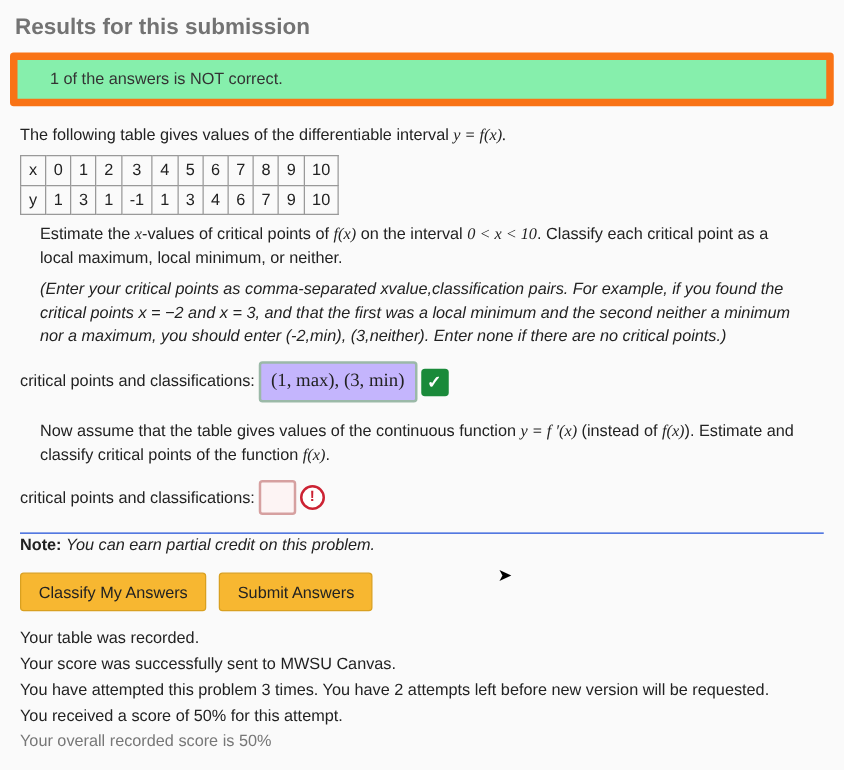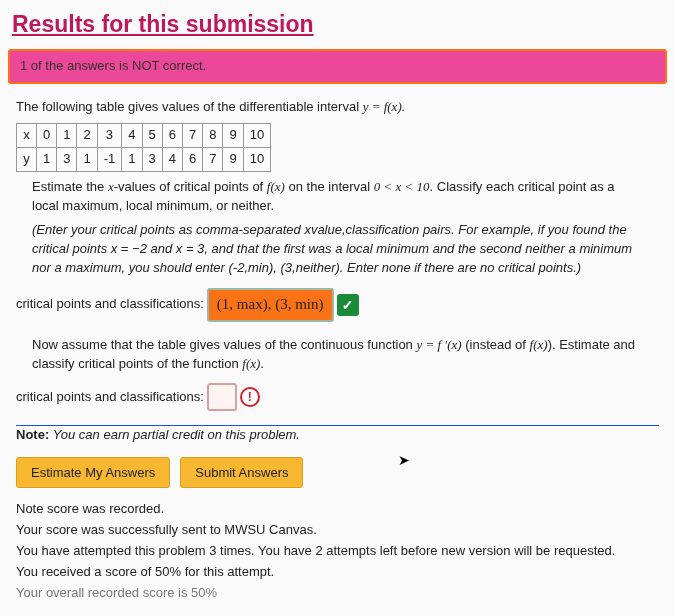--- a/index.html
+++ b/index.html
@@ -8,30 +8,29 @@
       font-size: 13px;
       color: #222;
       background: #fafafa;
       width: 675px;
       line-height: 1.45;
     }
     .header {
       padding: 8px 12px 4px;
     }
     .header h2 {
-      font-size: 23px;
+      font-size: 18px;
       font-weight: bold;
-      color: #be185d;
-      text-decoration: underline;
+      color: #737373;
     }
     .alert {
       margin: 4px 8px 14px;
-      padding: 6px 10px;
-      background: #ec4899;
-      border: 2px solid #f97316;
+      padding: 6px 26px;
+      background: #86efac;
+      border: 6px solid #f97316;
       border-radius: 3px;
       font-size: 13px;
       color: #333;
     }
     .content {
       padding: 0 16px 10px;
     }
     .prompt-line { margin-bottom: 6px; }
     table.data {
       border-collapse: collapse;
@@ -56,21 +55,21 @@
     .answer-box {
       display: inline-flex;
       align-items: center;
       border: 2px solid #9bb9a8;
       border-radius: 3px;
       padding: 4px 8px;
       font-family: "Times New Roman", serif;
       font-size: 15px;
       min-height: 28px;
       min-width: 30px;
-      background: #f97316;
+      background: #c4b5fd;
     }
     .answer-box.wrong {
       border-color: #d6a0a0;
       background: #fdf4f4;
     }
     .status-icon {
       width: 22px;
       height: 22px;
       border-radius: 3px;
       display: inline-flex;
@@ -192,26 +191,26 @@
     <span class="answer-box wrong"></span>
     <span class="status-icon status-wrong">!</span>
   </div>
 
   <div class="note-row">
     <b>Note:</b>
     <span class="ital"> You can earn partial credit on this problem.</span>
   </div>
 
   <div class="btn-row">
-    <button class="btn">Estimate My Answers</button>
+    <button class="btn">Classify My Answers</button>
     <button class="btn">Submit Answers</button>
   </div>
 
   <div class="footer-lines">
-    <p>Note score was recorded.</p>
+    <p>Your table was recorded.</p>
     <p>Your score was successfully sent to MWSU Canvas.</p>
     <p>You have attempted this problem 3 times. You have 2 attempts left before new version will be requested.</p>
     <p>You received a score of 50% for this attempt.</p>
     <p class="faded">Your overall recorded score is 50%</p>
   </div>
 
 </div>
 
 <div class="cursor">➤</div>
 

